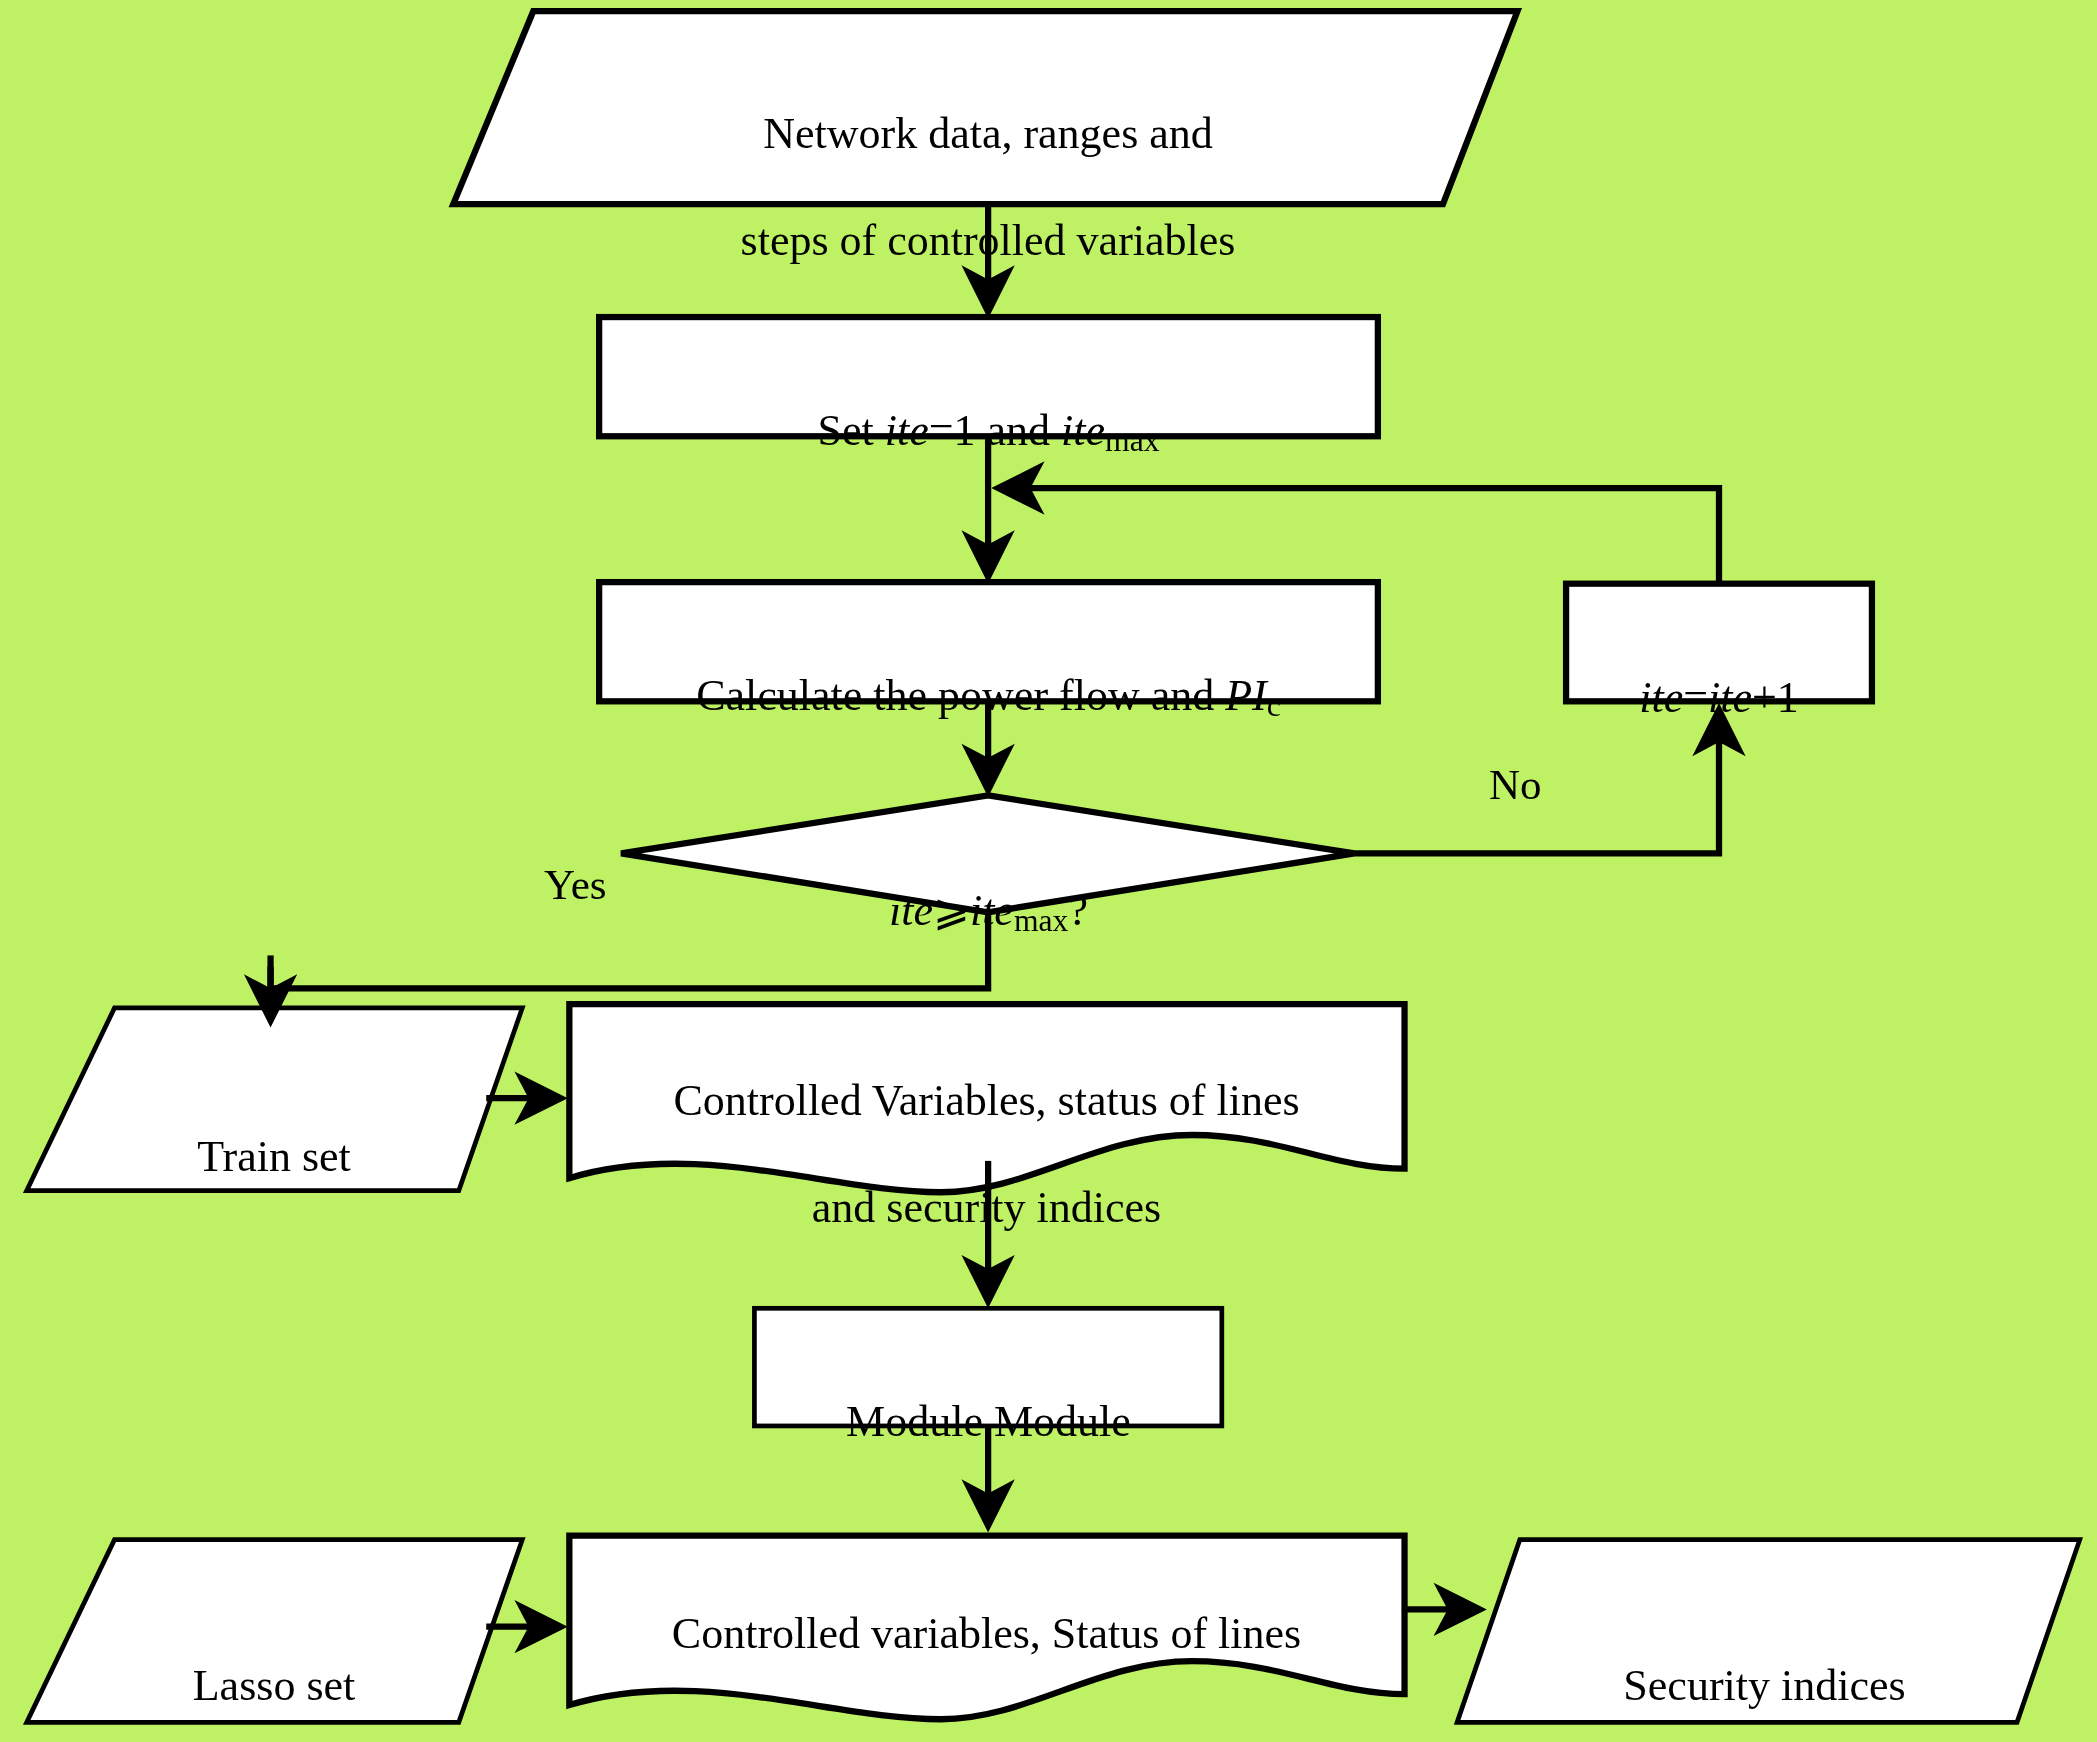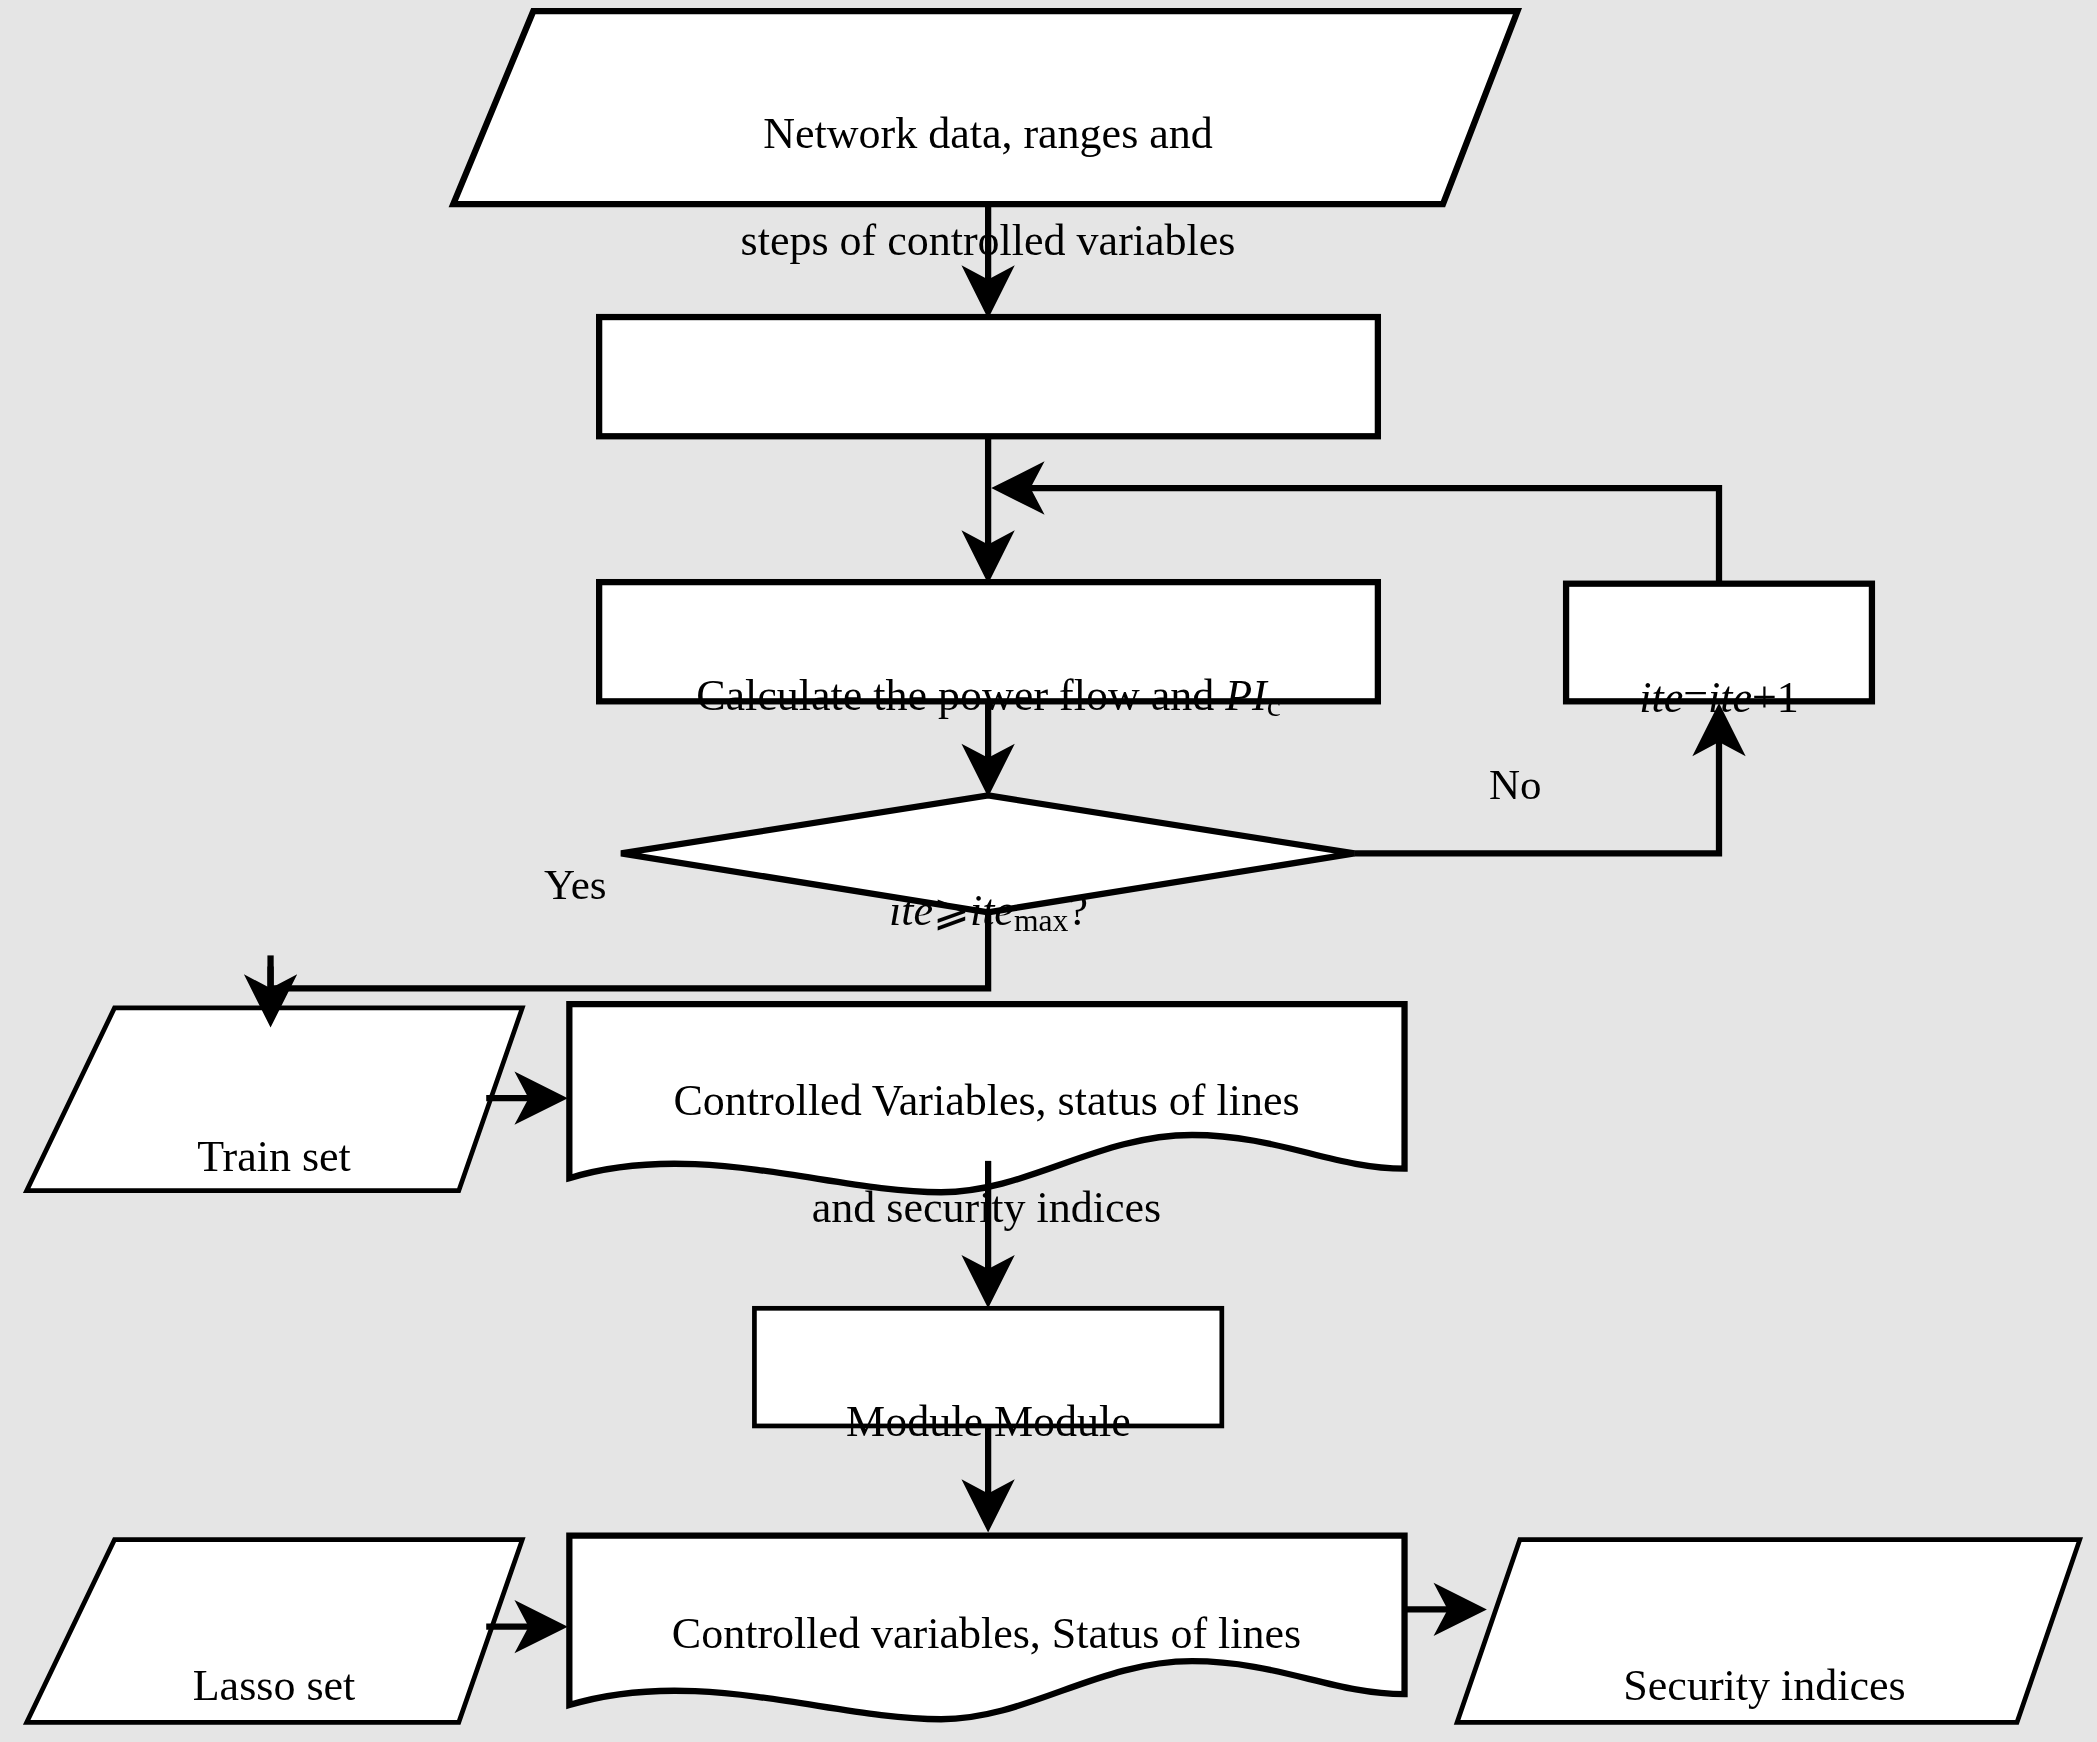--- a/index.html
+++ b/index.html
@@ -10,21 +10,21 @@
   body {
     width: 2097px;
     height: 1743px;
     font-family: "Liberation Serif", "DejaVu Serif", serif;
     overflow: hidden;
   }
   #flowchart-root {
     position: relative;
     width: 2097px;
     height: 1743px;
-    background: #e5e5e5;
+    background: #bef264;
   }
   svg.flow-canvas {
     position: absolute;
     top: 0;
     left: 0;
     width: 2097px;
     height: 1743px;
   }
   .shape-outline {
     fill: #ffffff;
@@ -139,20 +139,23 @@
     <line class="connector" x1="1791" y1="2052" x2="1850" y2="2052"></line>
     <polygon class="arrowhead" points="1896,2052 1828,2018 1846,2052 1828,2086"></polygon>
 
   </svg>
 
   <div class="node-text" style="left:439px; top:53px; width:1098px;">
     <span>Network data, ranges and</span><br>
     <span>steps of controlled variables</span>
   </div>
 
+  <div class="node-text" style="left:599px; top:350px; width:779px;">
+    <span>Set </span><i>ite</i><span>=1 and </span><i>ite</i><sub>max</sub>
+  </div>
 
   <div class="node-text" style="left:753px; top:830px; width:471px;">
     <i>ite</i><span>⩾</span><i>ite</i><sub>max</sub><span>?</span>
   </div>
 
   <div class="node-text" style="left:599px; top:615px; width:779px;">
     <span>Calculate the power flow and </span><i>PI</i><sub>c</sub>
   </div>
 
   <div class="node-text" style="left:1566px; top:617px; width:306px;">

